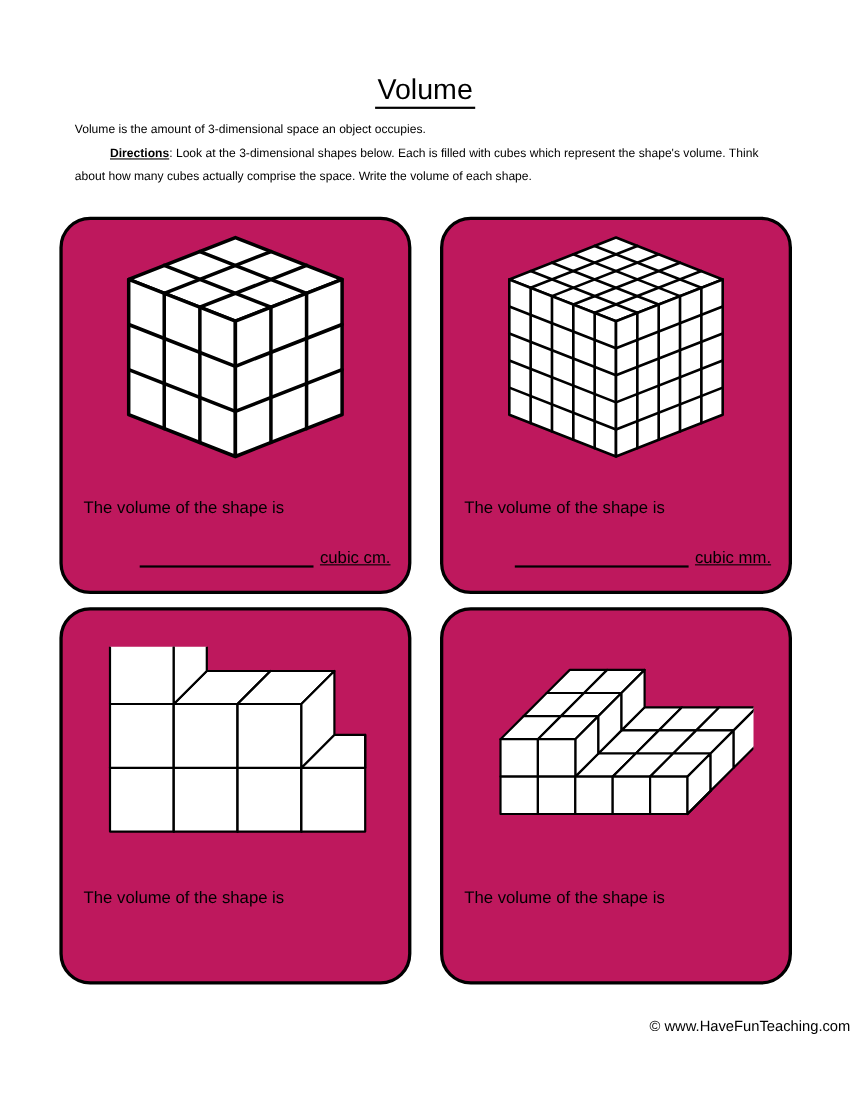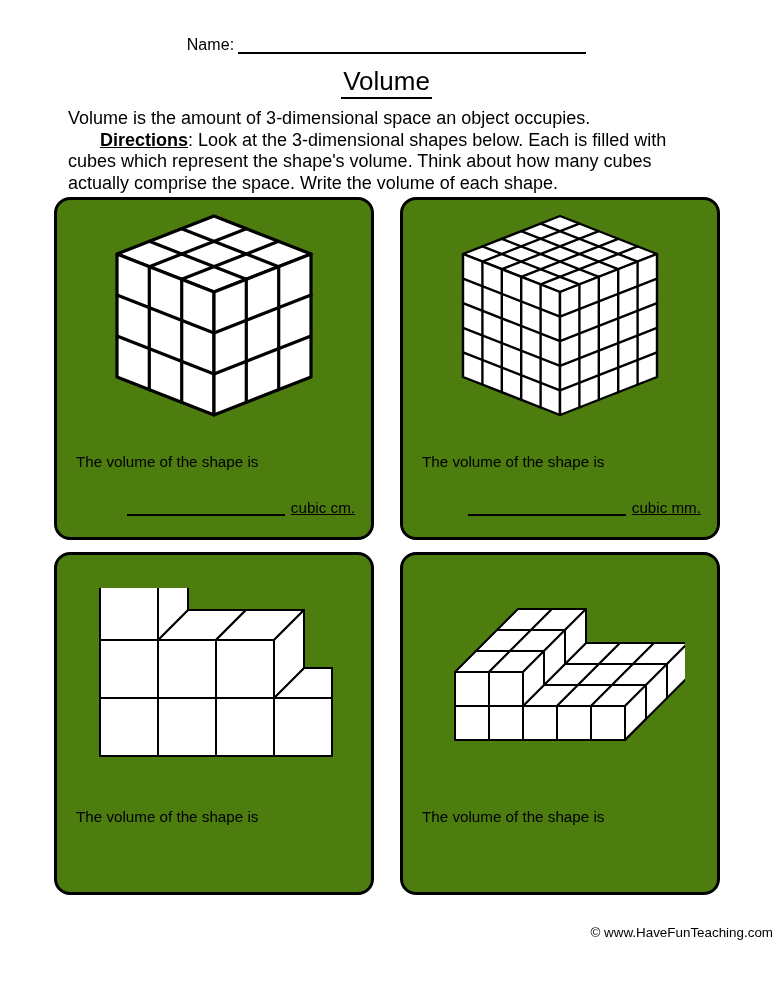--- a/index.html
+++ b/index.html
@@ -62,21 +62,21 @@
     border-bottom: 2px solid #000;
     padding: 0 2px 1px 2px;
   }
 
   
   .intro-block {
     position: absolute;
     left: 68px;
     top: 108px;
     width: 646px;
-    font-size: 18px;
+    font-size: 11px;
     line-height: 21.5px;
   }
   .intro-line {
     white-space: nowrap;
   }
   .directions-word {
     font-weight: bold;
     text-decoration: underline;
     margin-left: 32px;
   }
@@ -93,22 +93,22 @@
     height: 700px;
     display: grid;
     grid-template-columns: 320px 320px;
     grid-template-rows: 343px 343px;
     column-gap: 26px;
     row-gap: 12px;
   }
   .card {
     position: relative;
     border: 3px solid #000;
-    border-radius: 16px;
-    background: #4d7c0f;
+    border-radius: 28px;
+    background: #be185d;
     box-sizing: border-box;
     overflow: hidden;
     text-align: center;
   }
   .figure-area {
     position: absolute;
     left: 0;
     top: 0;
     width: 100%;
     height: 245px;
@@ -160,24 +160,20 @@
     text-align: right;
     font-size: 13.4px;
     line-height: 16px;
   }
 </style>
 </head>
 <body>
 
 <div class="page">
 
-  <div class="name-row">
-    <span class="name-label">Name:</span>
-    <span class="name-blank"></span>
-  </div>
 
   <h1 class="worksheet-title">
     <span>Volume</span>
   </h1>
 
   <div class="intro-block">
     <div class="intro-line">Volume is the amount of 3-dimensional space an object occupies.</div>
     <div><span class="directions-word">Directions</span><span class="directions-body">: Look at the 3-dimensional shapes below.  Each is filled with cubes which represent the shape's volume.  Think about how many cubes actually comprise the space. Write the volume of each shape.</span></div>
   </div>
 

